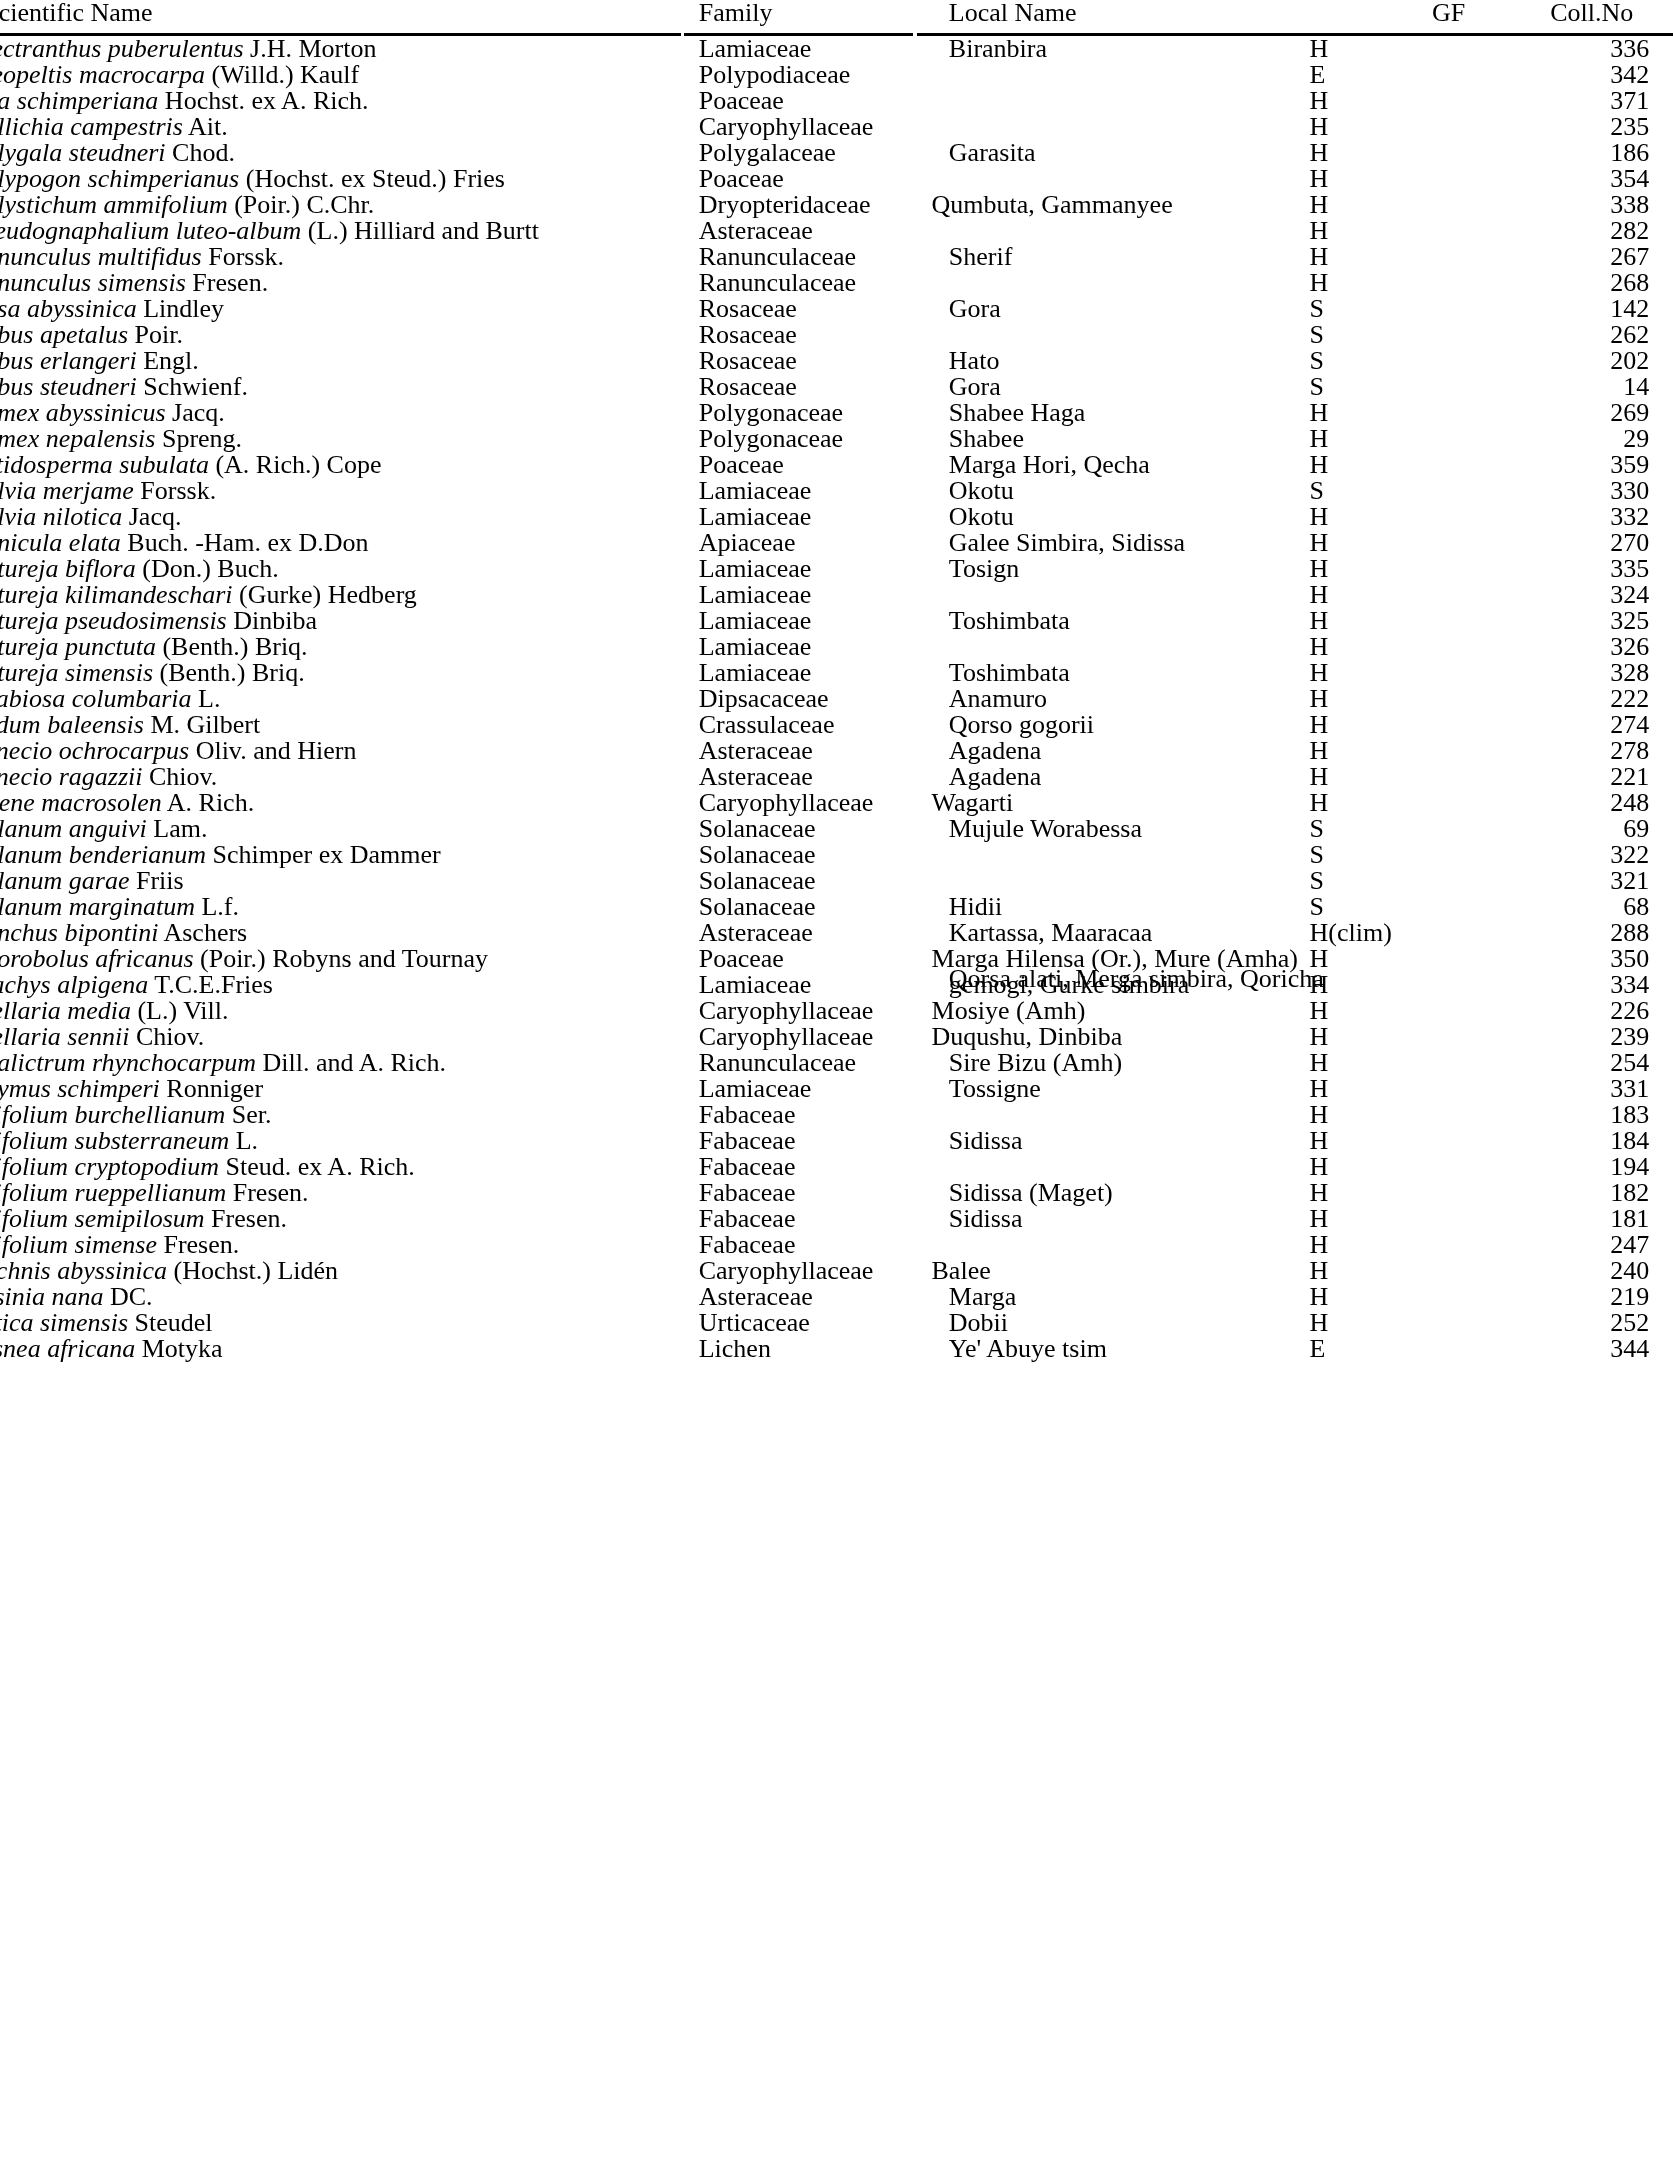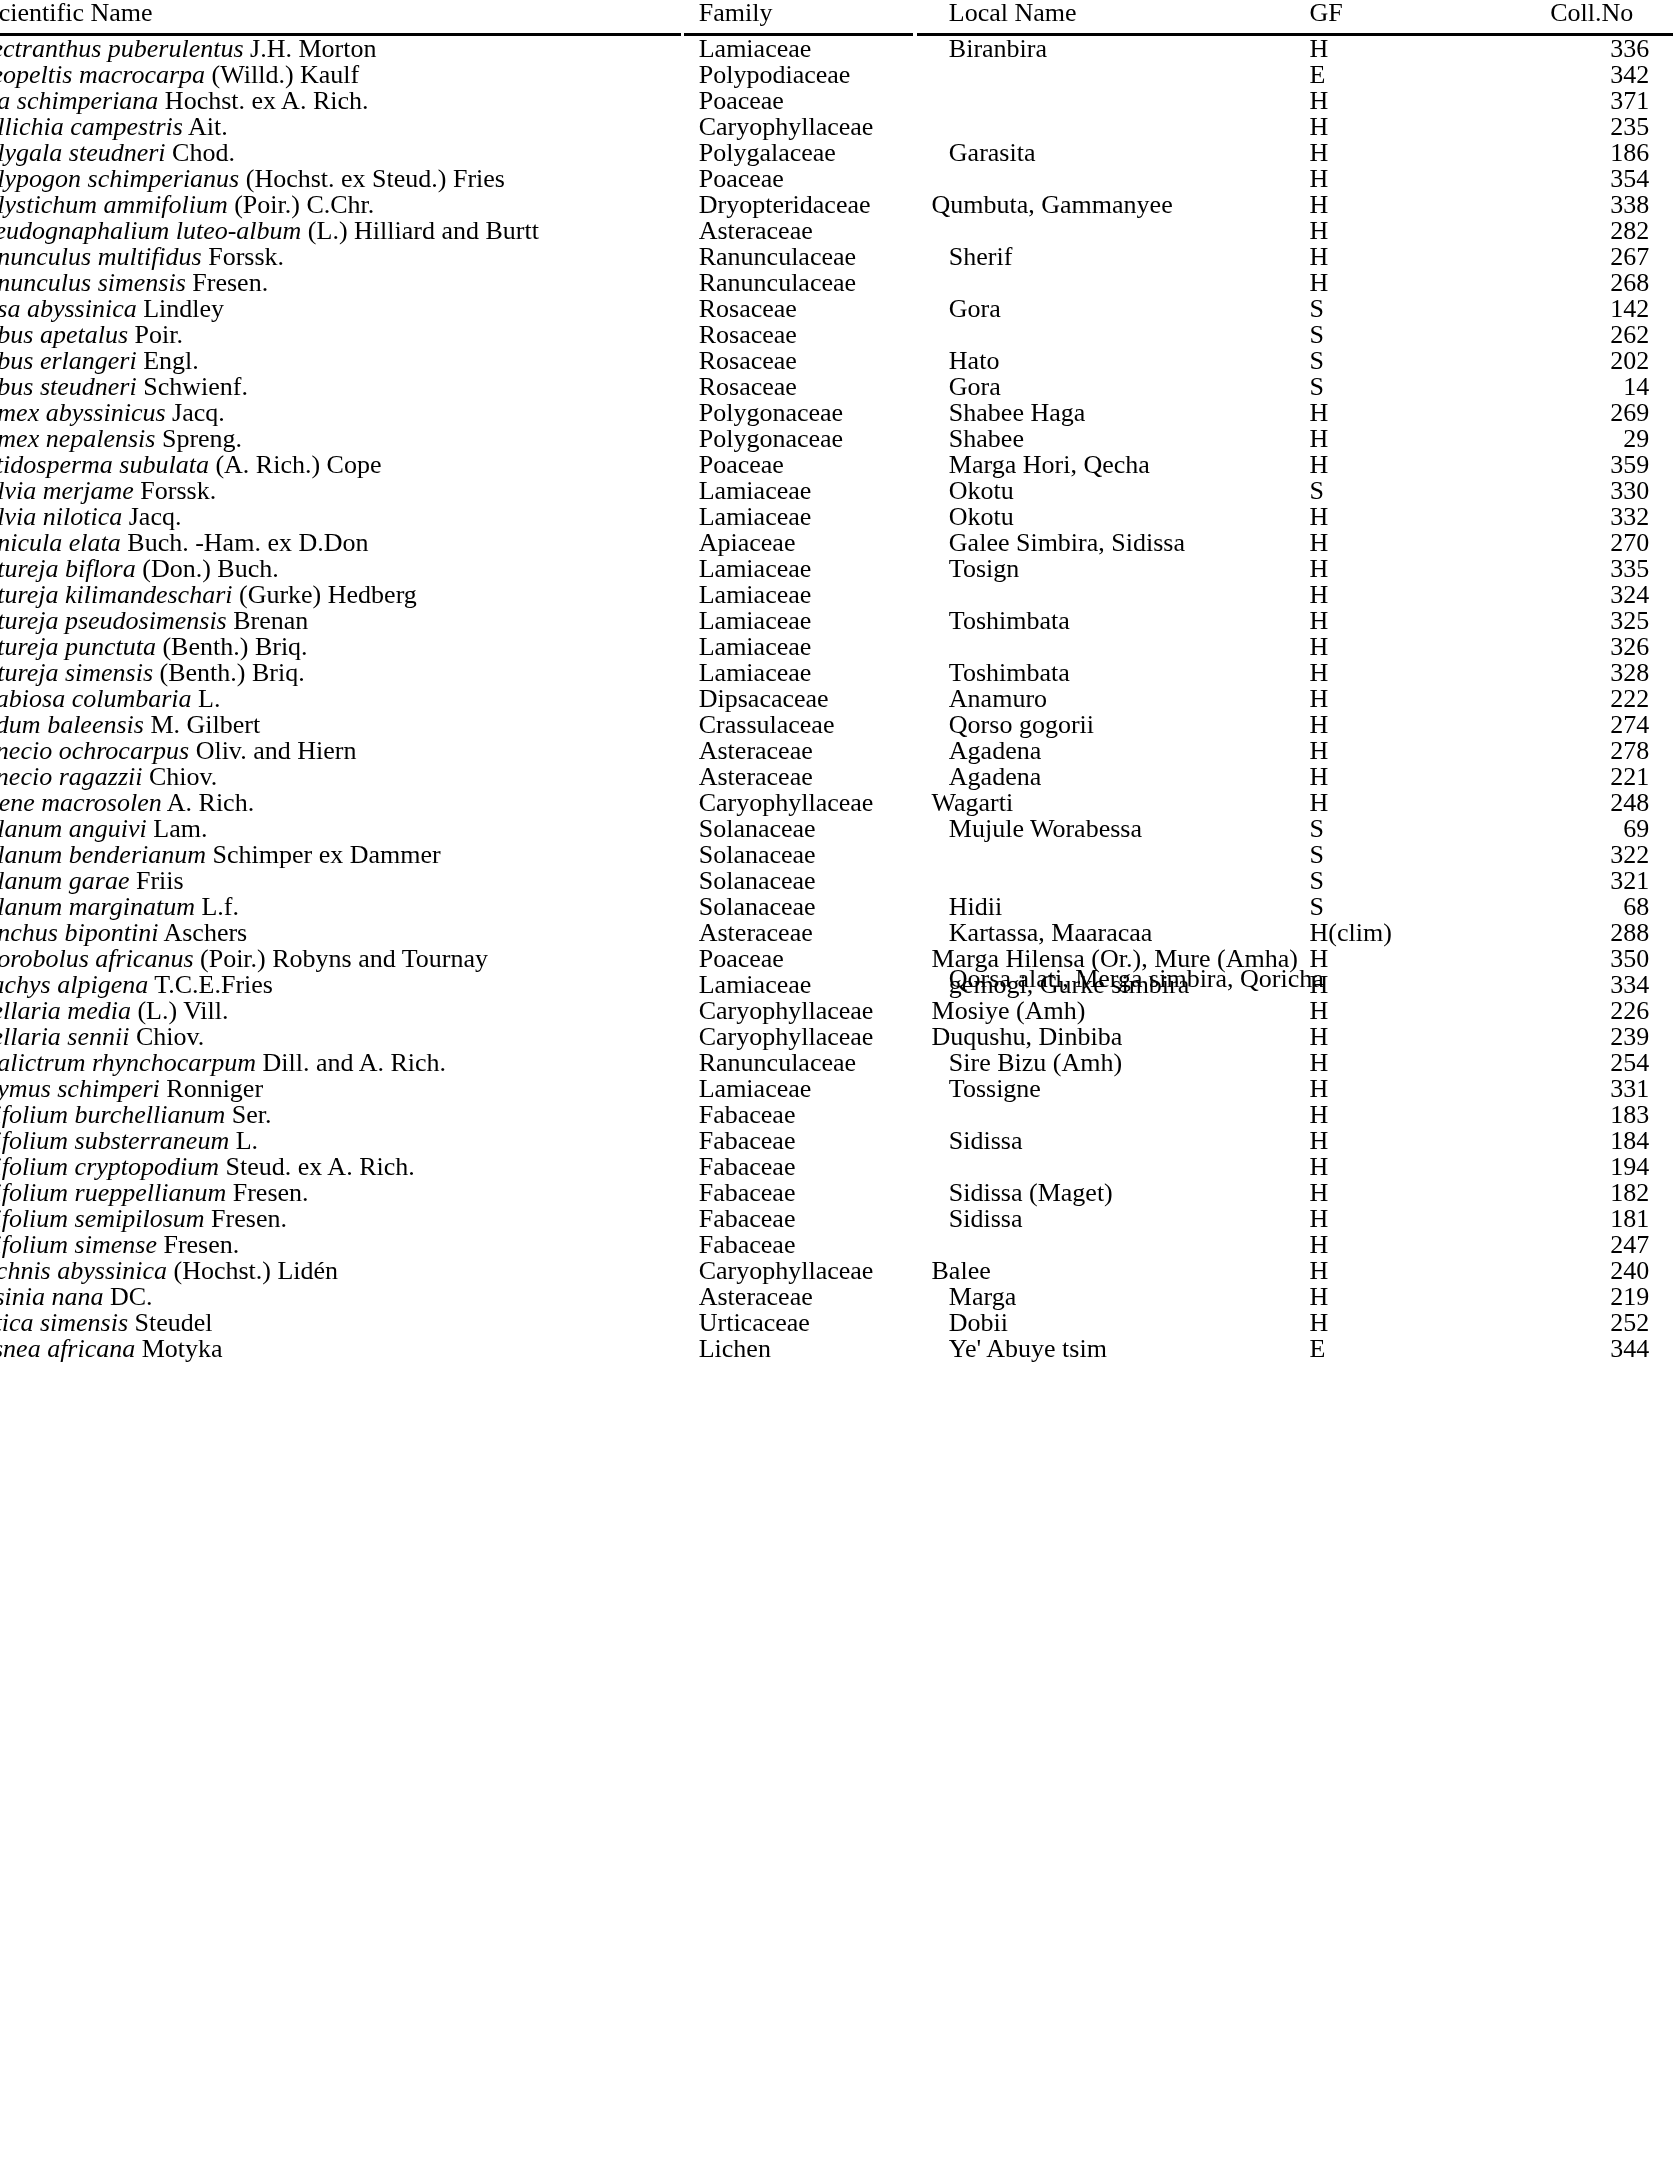--- a/index.html
+++ b/index.html
@@ -46,21 +46,21 @@
 
   thead th {
     font-weight: normal;
     font-size: 26px;
     text-align: left;
     vertical-align: bottom;
     padding: 0 0 7px 0;
     white-space: nowrap;
   }
   thead th.th-coll { text-align: right; padding-right: 56px; }
-  thead th.th-gf   { padding-left: 3.5px; }
+  thead th.th-gf   { padding-left: 3.5px; text-align: right; }
   thead th.th-loc  { padding-left: 19px; }
 
   
   .rule-wrap {
     position: relative;
     height: 2.6px;
   }
   .rule {
     position: absolute;
     top: 0;
@@ -280,21 +280,21 @@
             <td class="coll">335</td>
           </tr>
           <tr>
             <td class="sci"><span class="genus">atureja kilimandeschari</span> <span class="auth">(Gurke) Hedberg</span></td>
             <td class="fam">Lamiaceae</td>
             <td class="loc"></td>
             <td class="gf">H</td>
             <td class="coll">324</td>
           </tr>
           <tr>
-            <td class="sci"><span class="genus">atureja pseudosimensis</span> <span class="auth">Brenan</span></td>
+            <td class="sci"><span class="genus">atureja pseudosimensis</span> <span class="auth">Dinbiba</span></td>
             <td class="fam">Lamiaceae</td>
             <td class="loc">Toshimbata</td>
             <td class="gf">H</td>
             <td class="coll">325</td>
           </tr>
           <tr>
             <td class="sci"><span class="genus">atureja punctuta</span> <span class="auth">(Benth.) Briq.</span></td>
             <td class="fam">Lamiaceae</td>
             <td class="loc"></td>
             <td class="gf">H</td>

